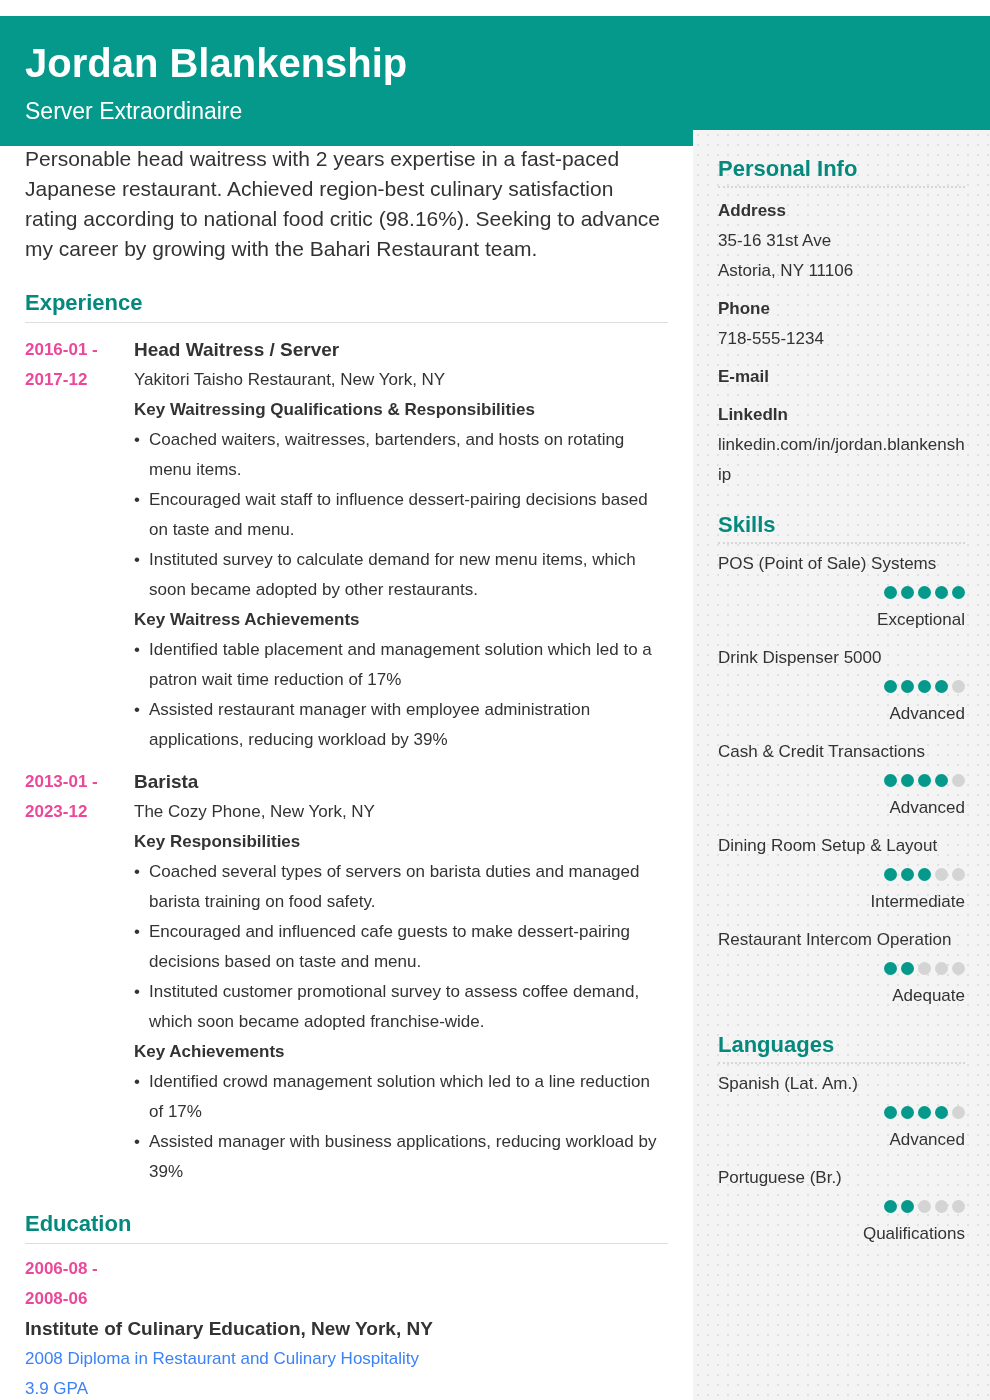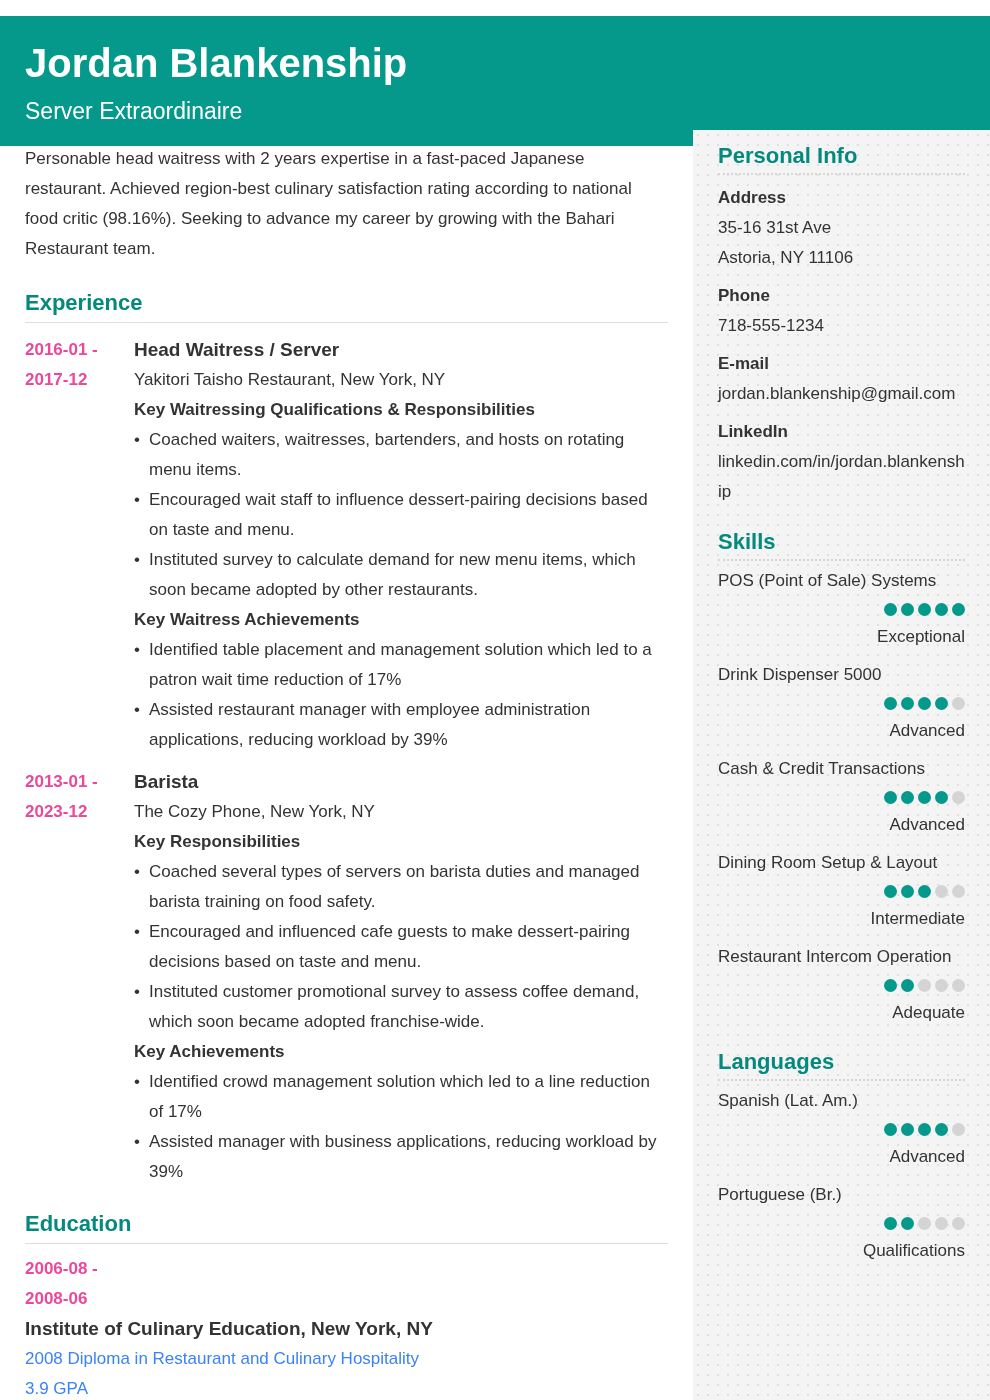--- a/index.html
+++ b/index.html
@@ -12,37 +12,37 @@
 
   .sidebar {
     position: absolute; left: 693px; top: 130px; width: 297px; height: 1270px;
     background-color: #f4f4f4;
     background-image: radial-gradient(#e0e0e0 0.8px, transparent 0.9px);
     background-size: 10px 10px;
   }
 
   .main { position: absolute; left: 25px; top: 144px; width: 643px; }
 
-  .summary { font-size: 17px; line-height: 30px; color: #333; }
+  .summary { font-size: 21px; line-height: 30px; color: #333; }
 
   .sec-title { font-size: 22px; font-weight: bold; color: #04897c; line-height: 30px; }
   .sec-rule { height: 0; border-top: 1px solid #dddddd; margin-top: 4px; }
 
   .entry { position: relative; display: flex; }
   .entry .date { width: 109px; font-size: 17px; font-weight: bold; line-height: 30px; color: #ec4899; flex-shrink: 0; }
   .entry .body { flex: 1; }
   .entry .title { font-size: 19px; font-weight: bold; line-height: 30px; color: #333; }
   .entry .org { font-size: 17px; line-height: 30px; color: #333; }
   .entry .sub { font-size: 17px; font-weight: bold; line-height: 30px; color: #333; }
   .entry .line { font-size: 17px; line-height: 30px; color: #3b82f6; }
   .entry ul { list-style: none; }
   .entry li { position: relative; padding-left: 15px; font-size: 17px; line-height: 30px; color: #333; }
   .entry li::before { content: "\2022"; position: absolute; left: 0; top: 0; }
 
-  .side-inner { position: absolute; left: 25px; top: 11px; width: 247px; }
+  .side-inner { position: absolute; left: 25px; top: 24px; width: 247px; }
   .side-title { font-size: 22px; font-weight: bold; color: #04897c; line-height: 30px; }
   .side-rule { height: 0; border-top: 2px dotted #d6d6d6; margin-top: 2px; }
   .info-label { font-size: 17px; font-weight: bold; line-height: 30px; color: #333; }
   .info-val { font-size: 17px; line-height: 30px; color: #333; word-break: break-all; }
 
   .skill-name { font-size: 17px; line-height: 28px; color: #333; }
   .dots { display: flex; justify-content: flex-end; gap: 4px; height: 28px; align-items: center; }
   .dot { width: 13px; height: 13px; border-radius: 50%; }
   .dot.on { background: #04998a; }
   .dot.off { background: #d4d4d4; }
@@ -134,21 +134,20 @@
         <div class="info-label">Address</div>
         <div class="info-val">35-16 31st Ave</div>
         <div class="info-val">Astoria, NY 11106</div>
       </div>
       <div style="margin-top:8px;">
         <div class="info-label">Phone</div>
         <div class="info-val">718-555-1234</div>
       </div>
       <div style="margin-top:8px;">
         <div class="info-label">E-mail</div>
-        <div class="info-val">jordan.blankenship@gmail.com</div>
       </div>
       <div style="margin-top:8px;">
         <div class="info-label">LinkedIn</div>
         <div class="info-val">linkedin.com/in/jordan.blankenship</div>
       </div>
     </div>
 
     <div style="margin-top:20px;">
       <div class="side-title">Skills</div>
       <div class="side-rule"></div>

